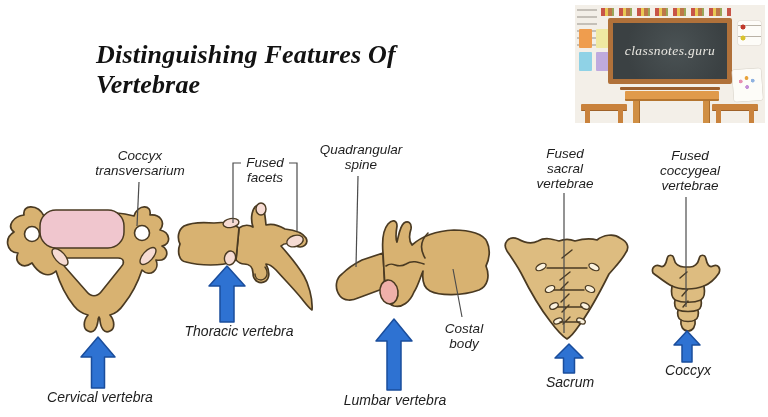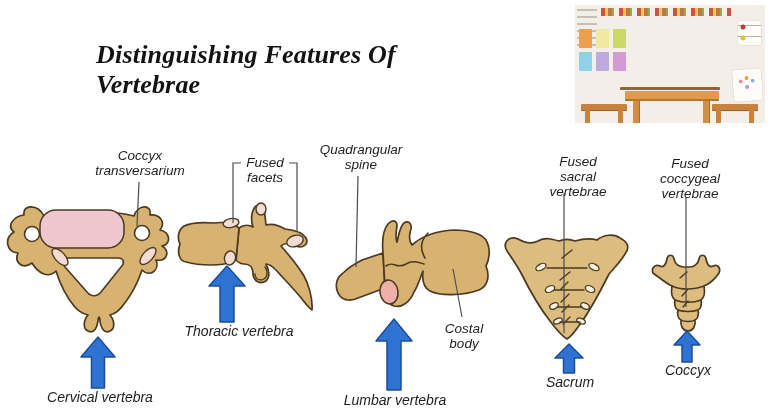--- a/index.html
+++ b/index.html
@@ -80,20 +80,23 @@
 
 <div class="abs photo">
   <div class="decor-top"></div>
   <div class="wall-chart"></div>
   <div class="sticky s1"></div>
   <div class="sticky s2"></div>
   <div class="sticky s3"></div>
   <div class="sticky s4"></div>
   <div class="sticky s5"></div>
   <div class="sticky s6"></div>
+  <div class="board">
+    <span class="board-text">classnotes.guru</span>
+  </div>
   <div class="tray"></div>
   <div class="card1"></div>
   <div class="card2"></div>
   <div class="desk-top"></div>
   <div class="desk-leg dl1"></div>
   <div class="desk-leg dl2"></div>
   <div class="chair ch1">
       <div class="back"></div>
       <div class="p1"></div>
       <div class="p2"></div>
@@ -206,20 +209,20 @@
   <polygon class="arrow" points="227,266 245,286 234,286 234,322 220,322 220,286 209,286"></polygon>
   <polygon class="arrow" points="394,319 412,341 401,341 401,390 387,390 387,341 376,341"></polygon>
   <polygon class="arrow" points="569,344 583,358 574.5,358 574.5,373 563.5,373 563.5,358 555,358"></polygon>
   <polygon class="arrow" points="687,331 700,345 692,345 692,362 682,362 682,345 674,345"></polygon>
 </svg>
 
 <div class="abs callout" style="left:140px;top:148px;width:120px;">Coccyx transversarium</div>
 <div class="abs callout" style="left:265px;top:155px;width:52px;">Fused facets</div>
 <div class="abs callout" style="left:361px;top:142px;width:104px;">Quadrangular spine</div>
 <div class="abs callout" style="left:464px;top:321px;width:50px;">Costal body</div>
-<div class="abs callout" style="left:578px;top:146px;width:72px;margin-top:8px;">Fused sacral vertebrae</div>
-<div class="abs callout" style="left:690px;top:156px;width:80px;">Fused coccygeal vertebrae</div>
+<div class="abs callout" style="left:565px;top:146px;width:72px;">Fused sacral vertebrae</div>
+<div class="abs callout" style="left:690px;top:148px;width:80px;">Fused coccygeal vertebrae</div>
 
 <div class="abs caption" style="left:100px;top:390px;">Cervical vertebra</div>
 <div class="abs caption" style="left:239px;top:324px;text-align:right;">Thoracic vertebra</div>
 <div class="abs caption" style="left:395px;top:393px;">Lumbar vertebra</div>
 <div class="abs caption" style="left:570px;top:375px;">Sacrum</div>
 <div class="abs caption" style="left:688px;top:363px;">Coccyx</div>
 
 </body></html>

